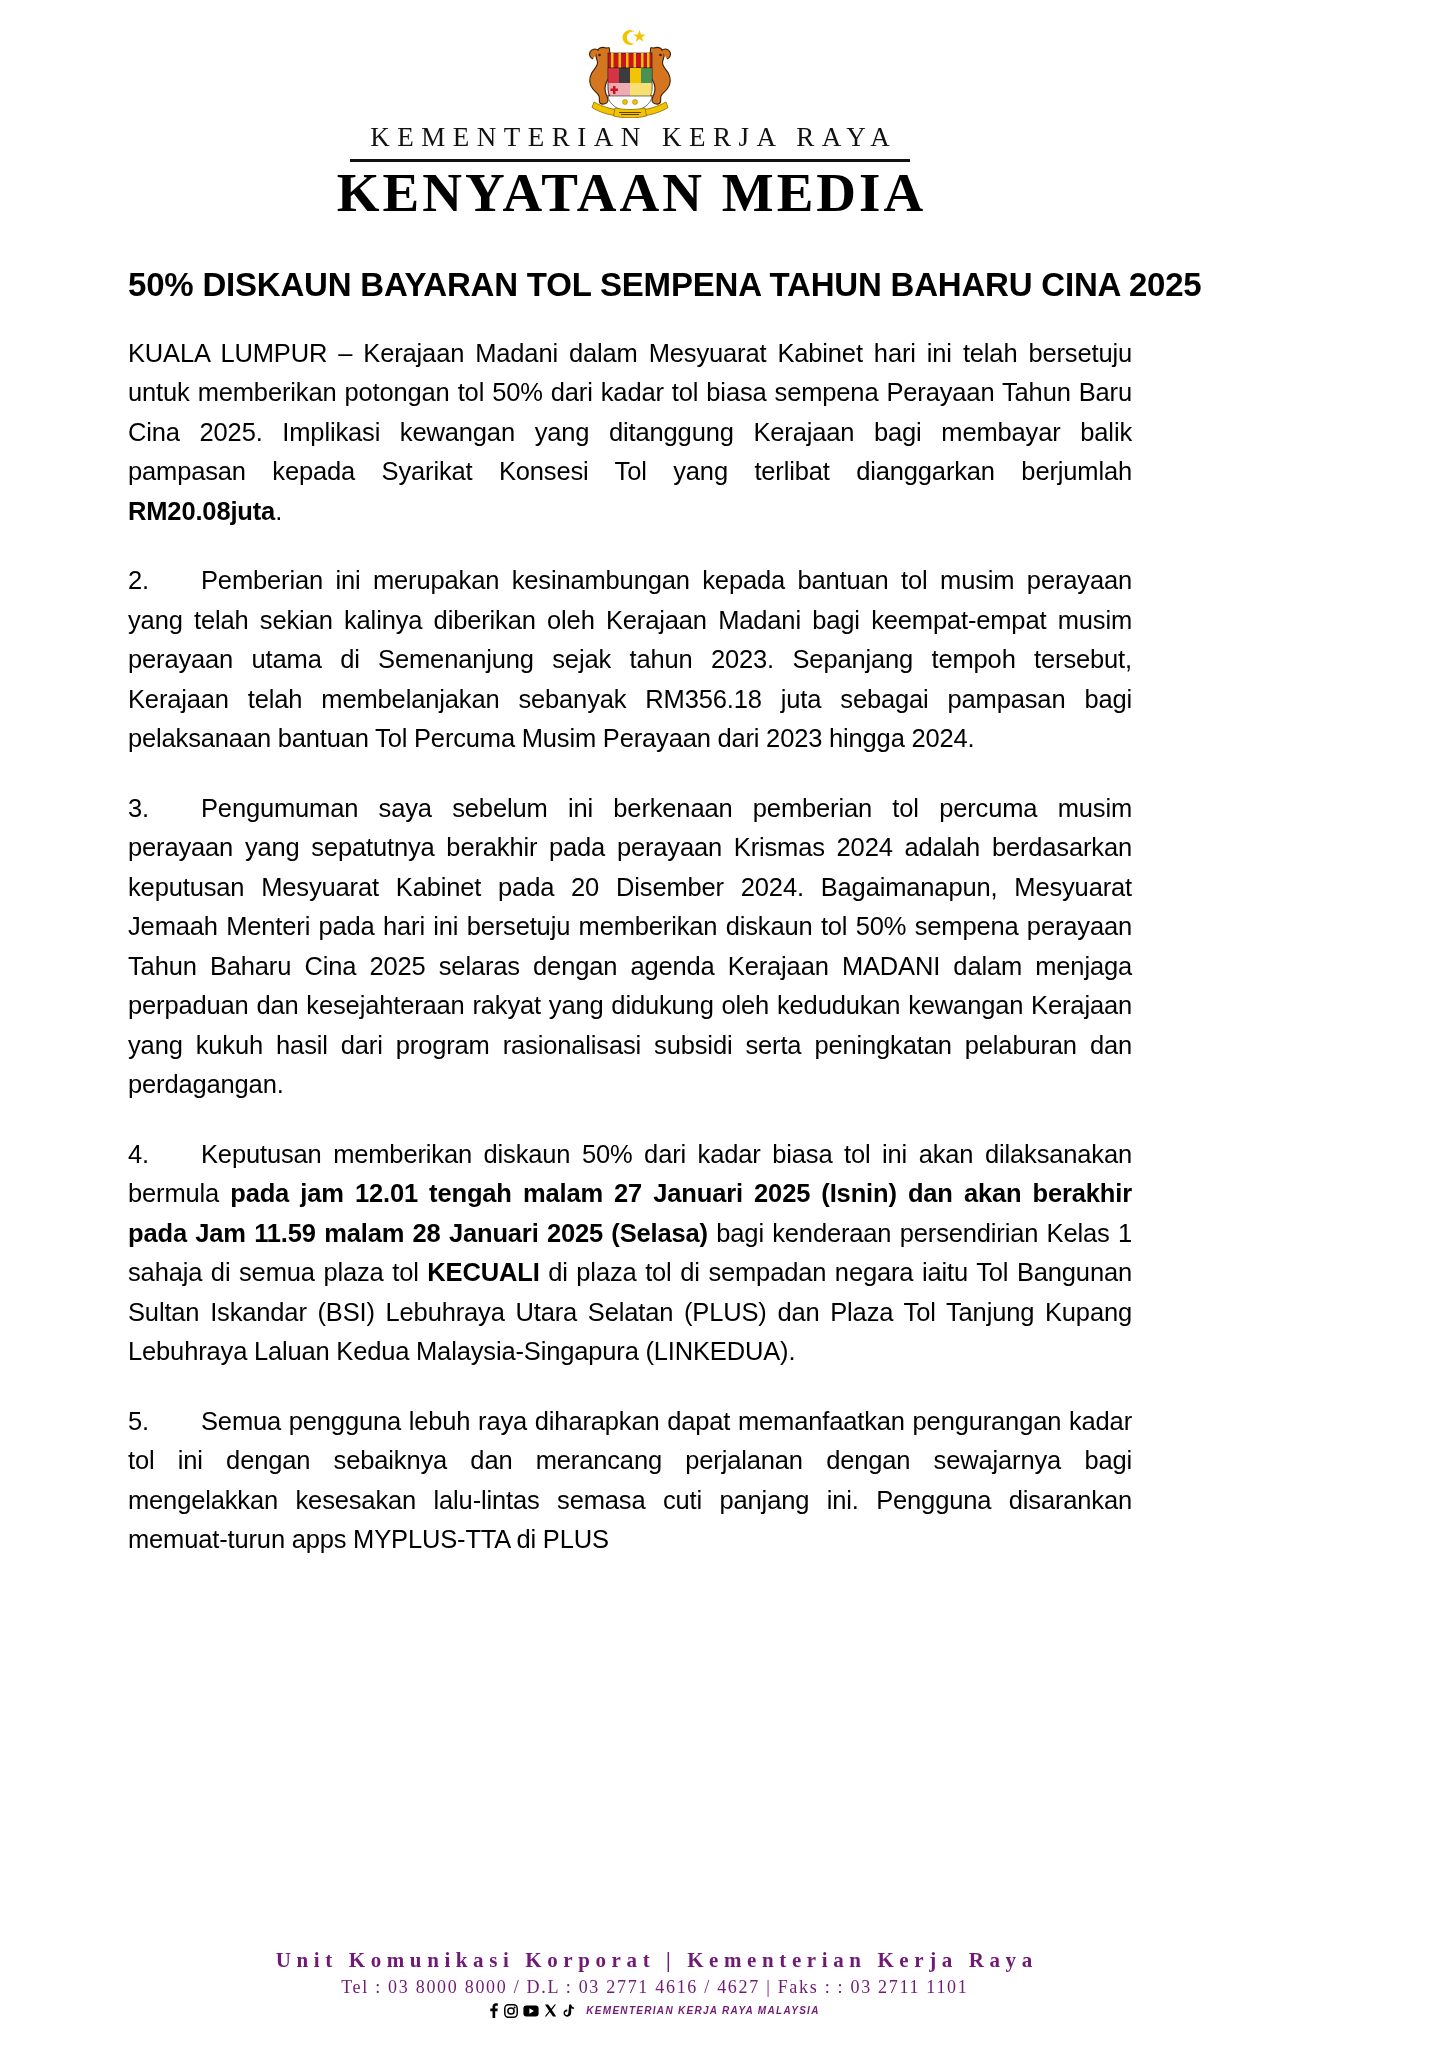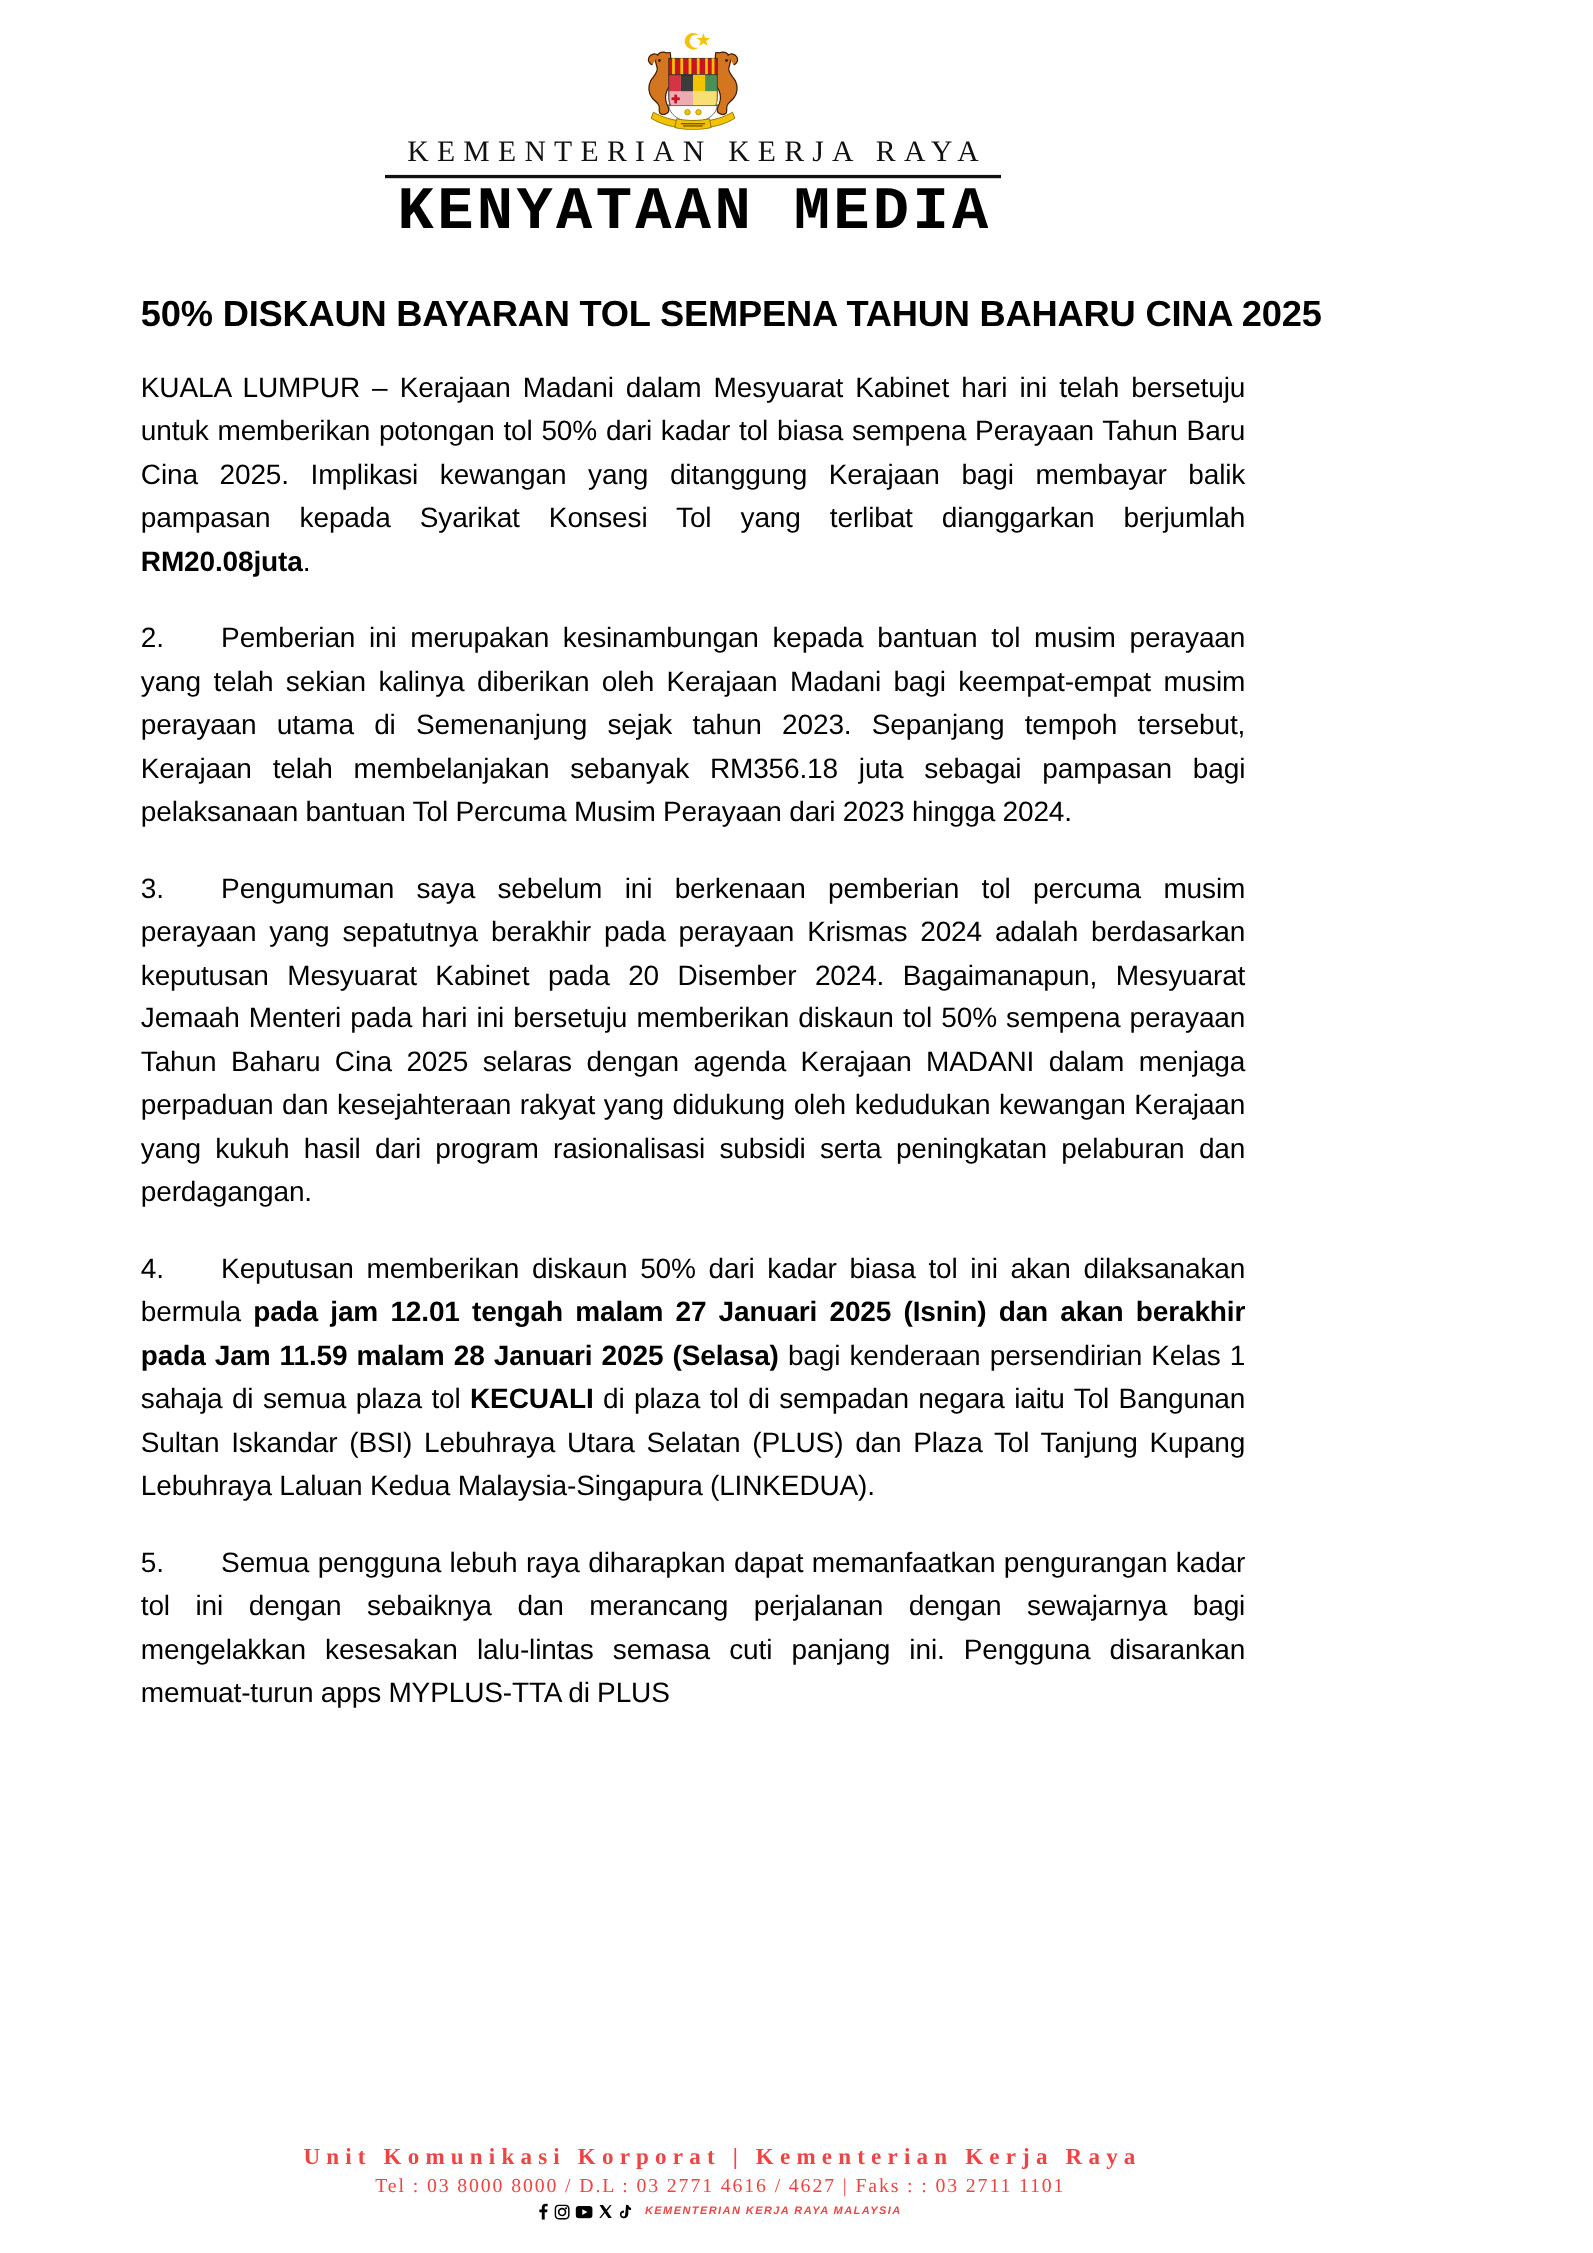--- a/index.html
+++ b/index.html
@@ -38,21 +38,21 @@
     white-space: nowrap;
     text-indent: 7.5px;
   }
   .rule {
     width: 560px;
     height: 0;
     margin: 6px auto 2px auto;
     border-top: 3px solid #111;
   }
   .doc-title {
-    font-family: Liberation Mono, monospace;
+    font-family: Liberation Serif, serif;
     font-weight: bold;
     font-size: 55px;
     letter-spacing: 3px;
     color: #000;
     line-height: 1.05;
     text-indent: 3px;
   }
 
   
   .body-wrap {
@@ -86,21 +86,21 @@
   b.bold { font-weight: bold; margin-top: 21px; }
 
   
   .footer {
     position: absolute;
     left: 0;
     right: 0;
     bottom: 30px;
     text-align: center;
     font-family: "Liberation Serif", serif;
-    color: #ef4444;
+    color: #701a75;
     padding-left: 48px;
   }
   .f-org {
     font-weight: bold;
     font-size: 21px;
     letter-spacing: 5.6px;
     text-indent: 5.6px;
     white-space: nowrap;
   }
   .f-tel {

